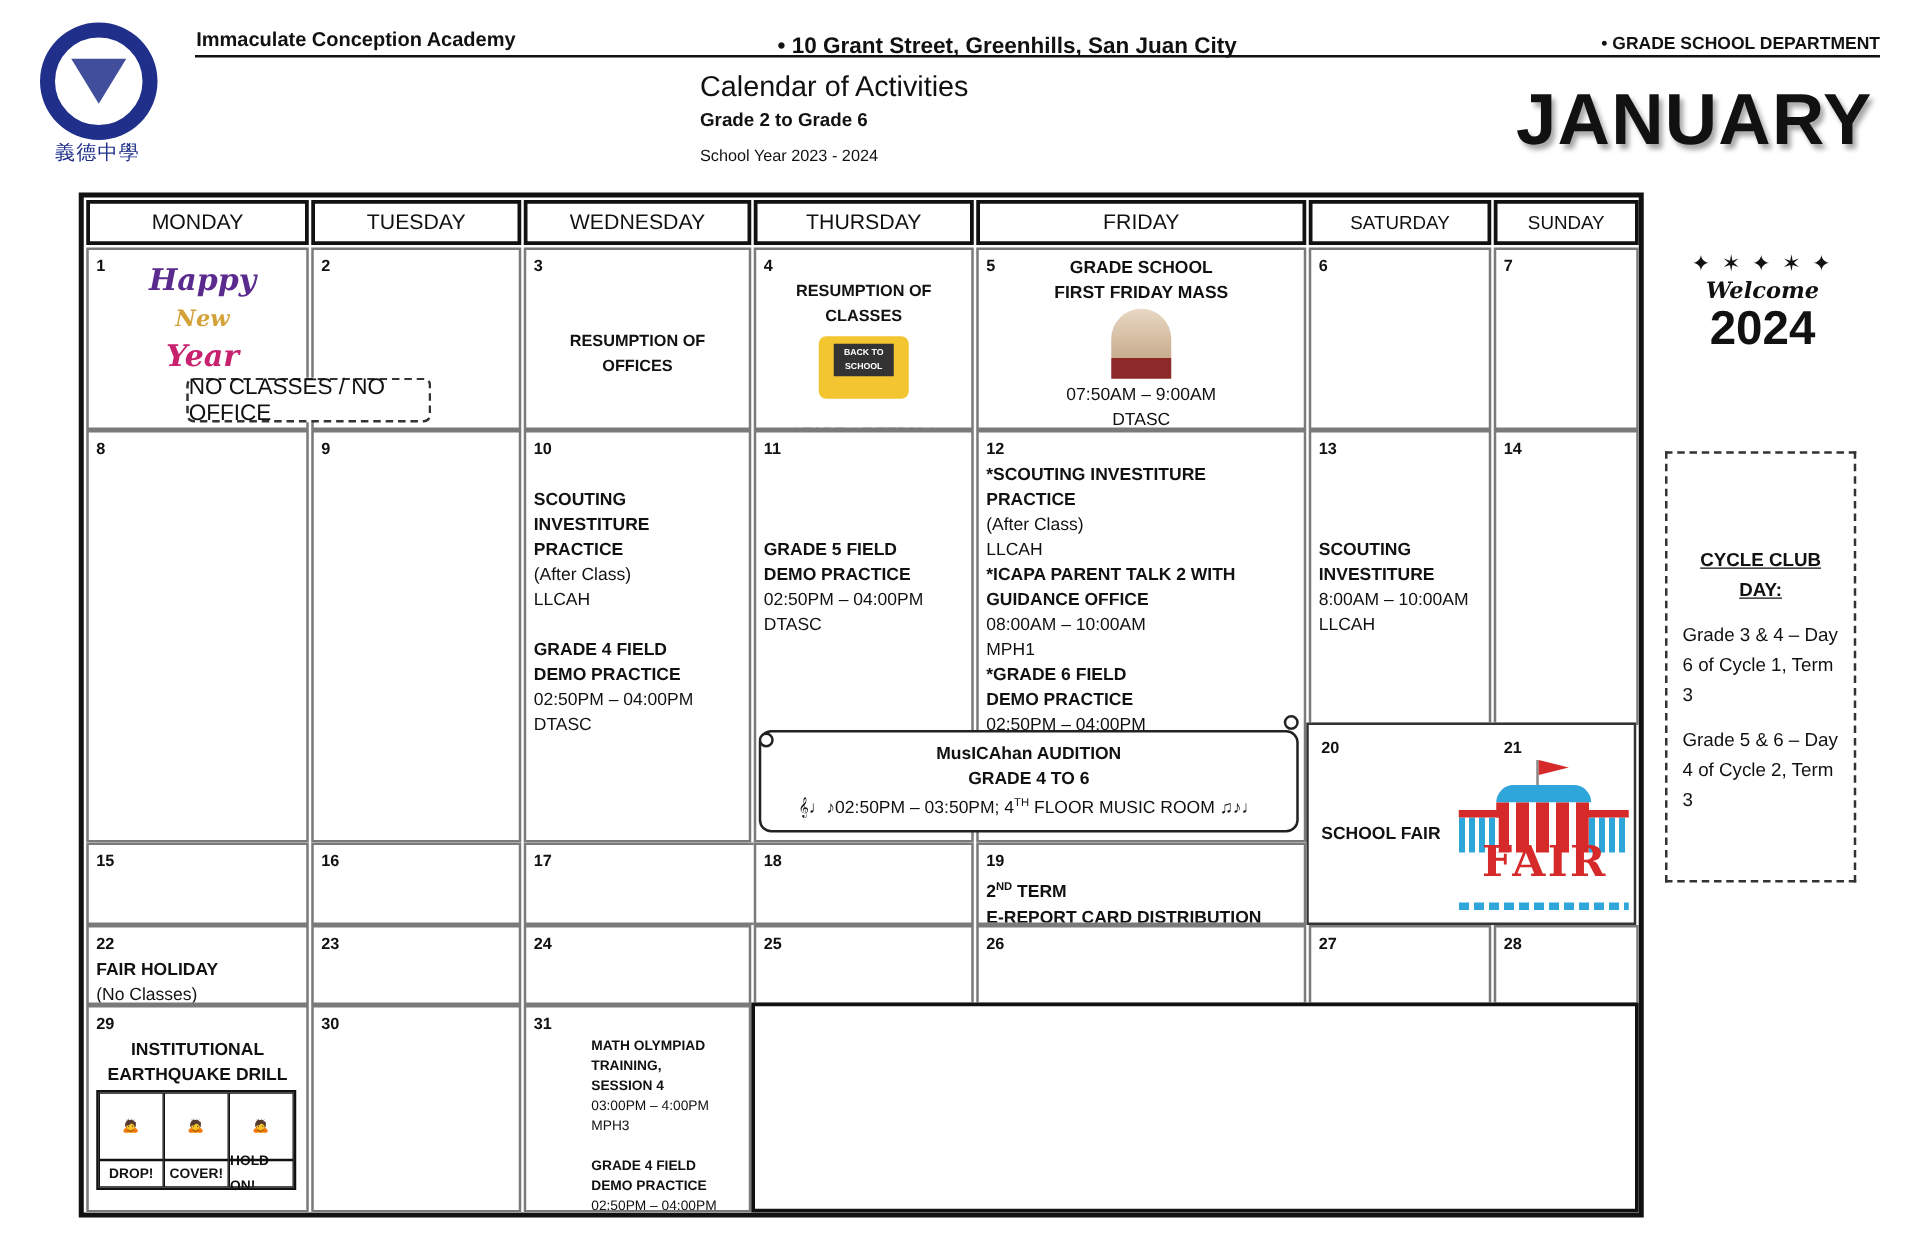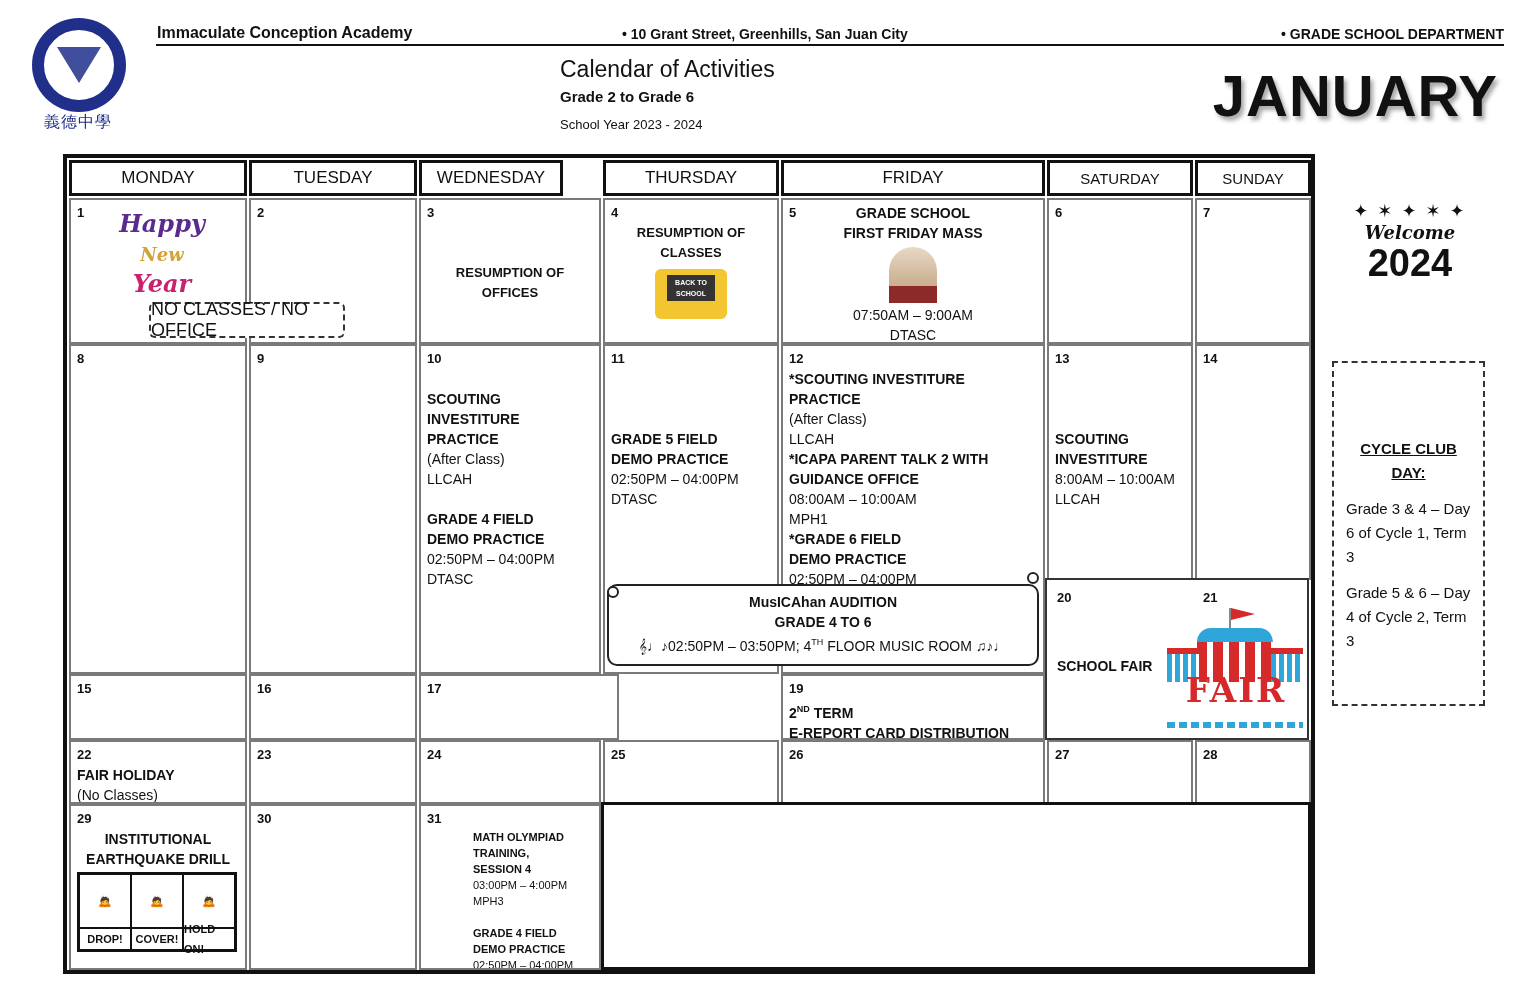--- a/index.html
+++ b/index.html
@@ -5,21 +5,21 @@
   * { box-sizing: border-box; margin: 0; padding: 0; }
   body { width: 1536px; height: 1004px; background: #fff; font-family: "Liberation Sans", sans-serif; color: #111; position: relative; overflow: hidden; }
   .abs { position: absolute; }
   
   .logo { left: 32px; top: 18px; width: 94px; height: 94px; border-radius: 50%; background: #1f2f8a; display:flex; align-items:center; justify-content:center; }
   .logo .inner { width: 74px; height: 74px; border-radius: 50%; background: #fff; border: 2px solid #1f2f8a; display:flex; align-items:center; justify-content:center; }
   .logo .tri { width: 0; height: 0; border-left: 22px solid transparent; border-right: 22px solid transparent; border-top: 36px solid #1f2f8a; opacity: .85; }
   .logo-cn { left: 44px; top: 112px; font-size: 16px; color: #1f2f8a; font-family: "DejaVu Serif", serif; letter-spacing: 1px; }
   .hdr-line { left: 156px; top: 44px; width: 1348px; height: 2px; background: #111; }
   .school-name { left: 157px; top: 24px; font-size: 16px; font-weight: bold; }
-  .address { left: 622px; top: 26px; font-size: 14px; font-weight: bold; }
+  .address { left: 622px; top: 26px; font-size: 18px; font-weight: bold; }
   .dept { right: 32px; top: 26px; font-size: 14px; font-weight: bold; }
   .title { left: 560px; width: 410px; text-align: left; }
   .t1 { top: 56px; font-size: 23px; }
   .t2 { top: 88px; font-size: 15px; }
   .t3 { top: 117px; font-size: 13px; }
   .month { right: 38px; top: 62px; font-size: 58px; font-weight: bold; letter-spacing: 1px; text-shadow: 3px 4px 4px rgba(0,0,0,.35); }
   
   .cal { left: 63px; top: 154px; width: 1252px; height: 820px; border: 4px solid #111; background: #fff; }
   .cell { position: absolute; border: 2px solid #7a7a7a; background:#fff; padding: 3px 6px; font-size: 14px; line-height: 20px; overflow: hidden; }
   .hcell { position: absolute; border: 3px solid #111; background: #fff; display:flex; align-items:center; justify-content:center; font-size: 17px; }
@@ -54,21 +54,21 @@
 <div class="abs hdr-line"></div>
 <div class="abs title t1">Calendar of Activities</div>
 <div class="abs title t2 b">Grade 2 to Grade 6</div>
 <div class="abs title t3">School Year 2023 - 2024</div>
 <div class="abs month">JANUARY</div>
 
 <div class="abs cal">
 
   <div class="hcell" style="left:2px;top:2px;width:178px;height:36px">MONDAY</div>
   <div class="hcell" style="left:182px;top:2px;width:168px;height:36px">TUESDAY</div>
-  <div class="hcell" style="left:352px;top:2px;width:144px;height:36px">WEDNESDAY</div>
+  <div class="hcell" style="left:352px;top:2px;width:182px;height:36px">WEDNESDAY</div>
   <div class="hcell" style="left:536px;top:2px;width:176px;height:36px">THURSDAY</div>
   <div class="hcell" style="left:714px;top:2px;width:264px;height:36px">FRIDAY</div>
   <div class="hcell" style="left:980px;top:2px;width:146px;height:36px;font-size:15px">SATURDAY</div>
   <div class="hcell" style="left:1128px;top:2px;width:116px;height:36px;font-size:15px">SUNDAY</div>
 
   <div class="cell" style="left:2px;top:40px;width:178px;height:146px">
     <span class="num">1</span>
     <div style="position:absolute;left:42px;top:10px;width:98px;height:90px;text-align:center;font-family:'DejaVu Serif',serif;font-style:italic;font-weight:bold;line-height:28px">
       <span style="color:#5b2a8f;font-size:24px">Happy</span><br><span style="color:#d3a33a;font-size:18px">New</span><br><span style="color:#c8216e;font-size:24px">Year</span>
     </div>
@@ -170,20 +170,23 @@
 
   <div class="cell" style="left:2px;top:516px;width:178px;height:66px">
       <span class="num">15</span>
     </div>
   <div class="cell" style="left:182px;top:516px;width:168px;height:66px">
       <span class="num">16</span>
     </div>
   <div class="cell" style="left:352px;top:516px;width:200px;height:66px">
       <span class="num">17</span>
     </div>
+  <div class="cell" style="left:536px;top:516px;width:176px;height:66px">
+      <span class="num">18</span>
+    </div>
   <div class="cell" style="left:714px;top:516px;width:264px;height:66px">
     <span class="num">19</span>
     <div class="b"><span>2</span><sup>ND</sup><span> TERM</span></div>
     <div class="b">E-REPORT CARD DISTRIBUTION</div>
   </div>
 
   <div class="cell" style="left:2px;top:582px;width:178px;height:64px">
     <span class="num">22</span>
     <div class="b">FAIR HOLIDAY</div>
     <div>(No Classes)</div>

